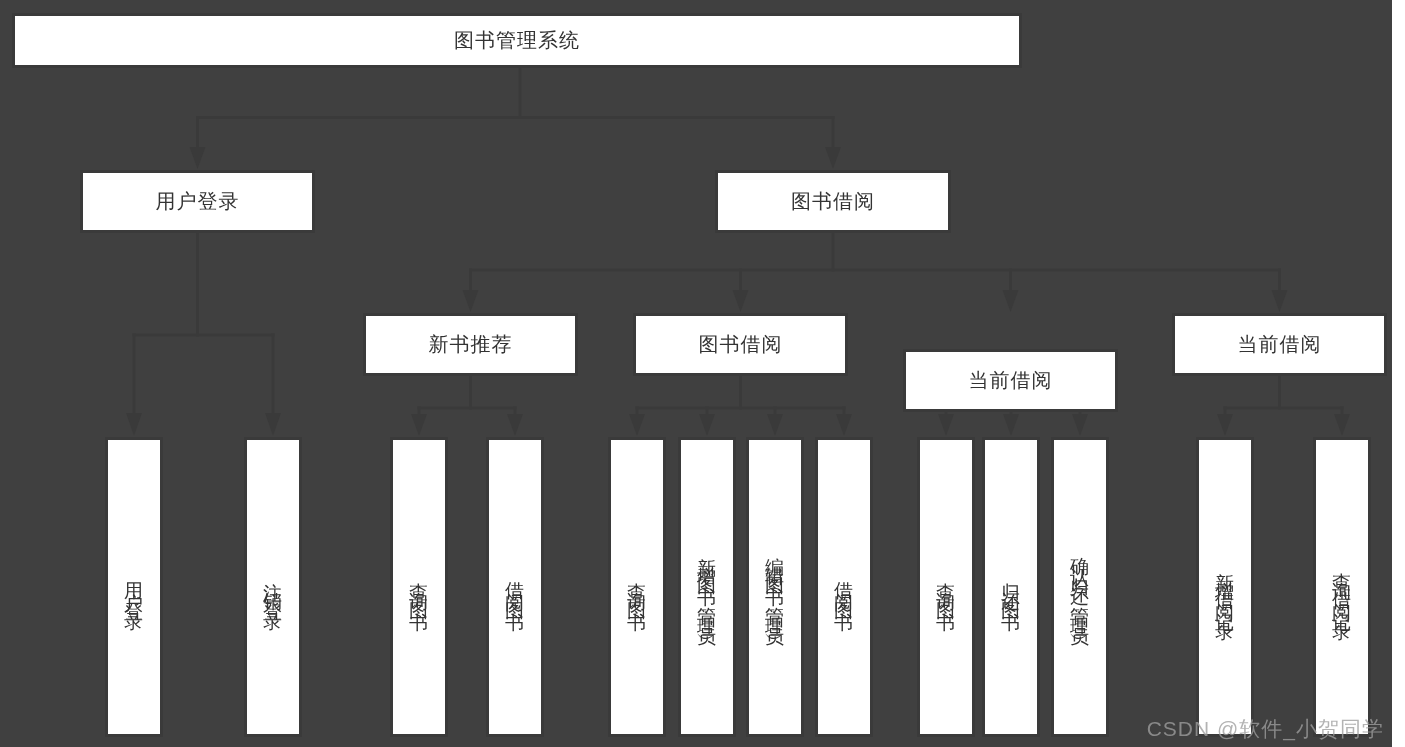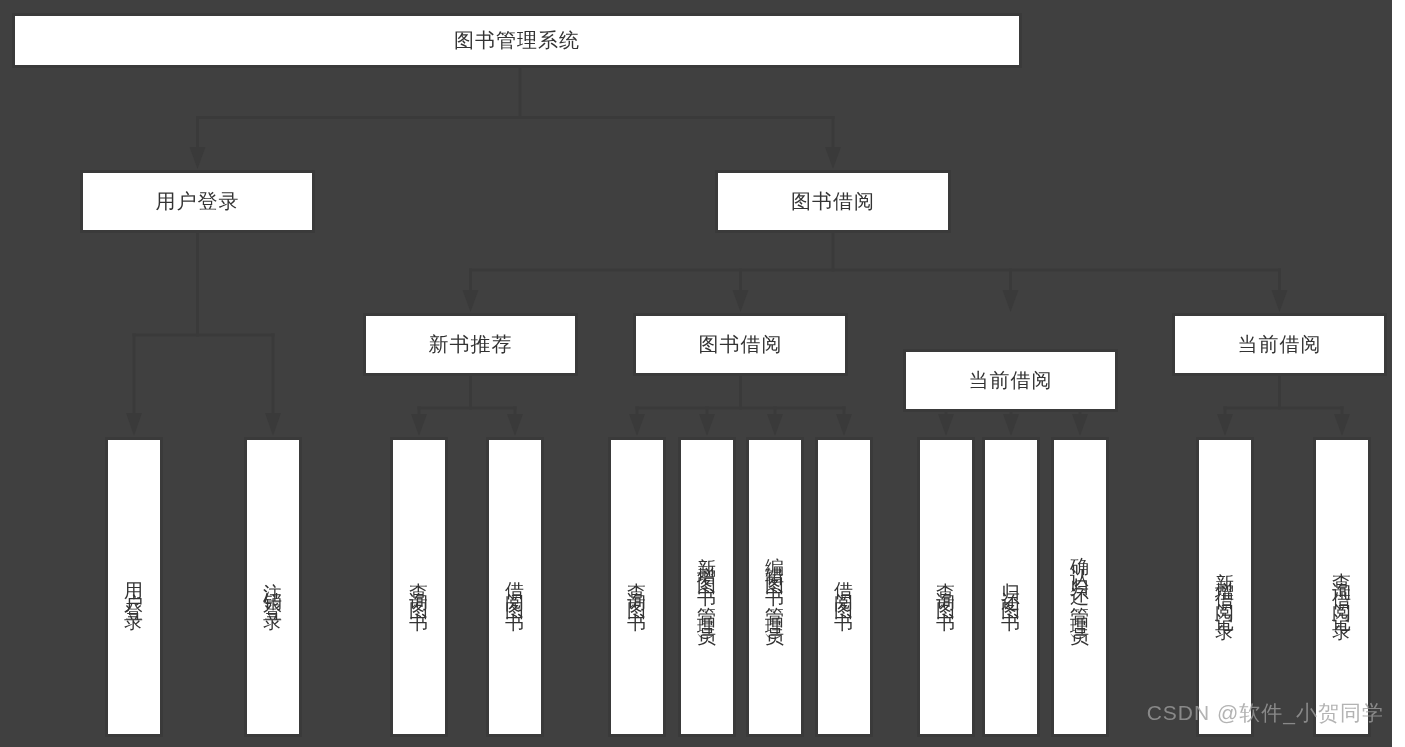--- a/index.html
+++ b/index.html
@@ -34,21 +34,21 @@
   .v-box span {
     writing-mode: vertical-rl;
     text-orientation: mixed;
     font-size: 19px;
     letter-spacing: 10px;
     line-height: 1;
   }
   .watermark {
     position: absolute;
     right: 8px;
-    bottom: 20px;
+    bottom: 4px;
     font-size: 21px;
     color: rgba(158, 158, 158, 0.78);
     letter-spacing: 1px;
     white-space: nowrap;
     z-index: 5;
   }
 </style>
 </head>
 <body>
 

